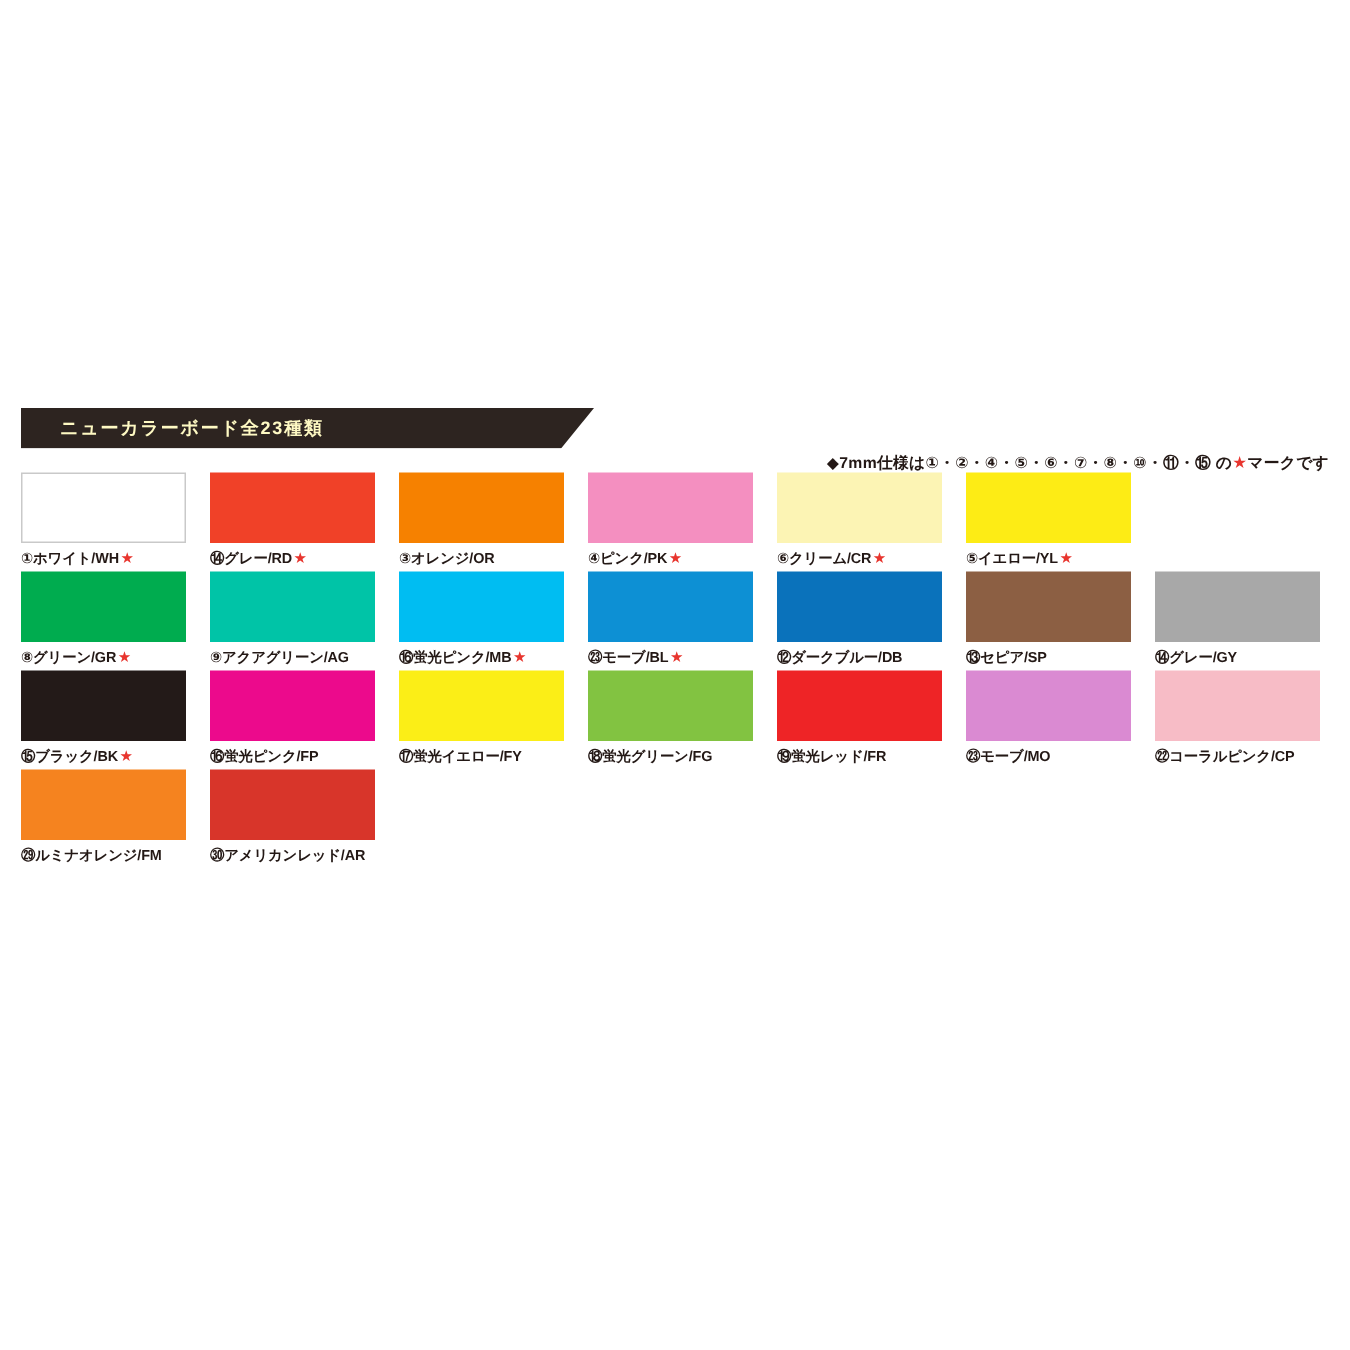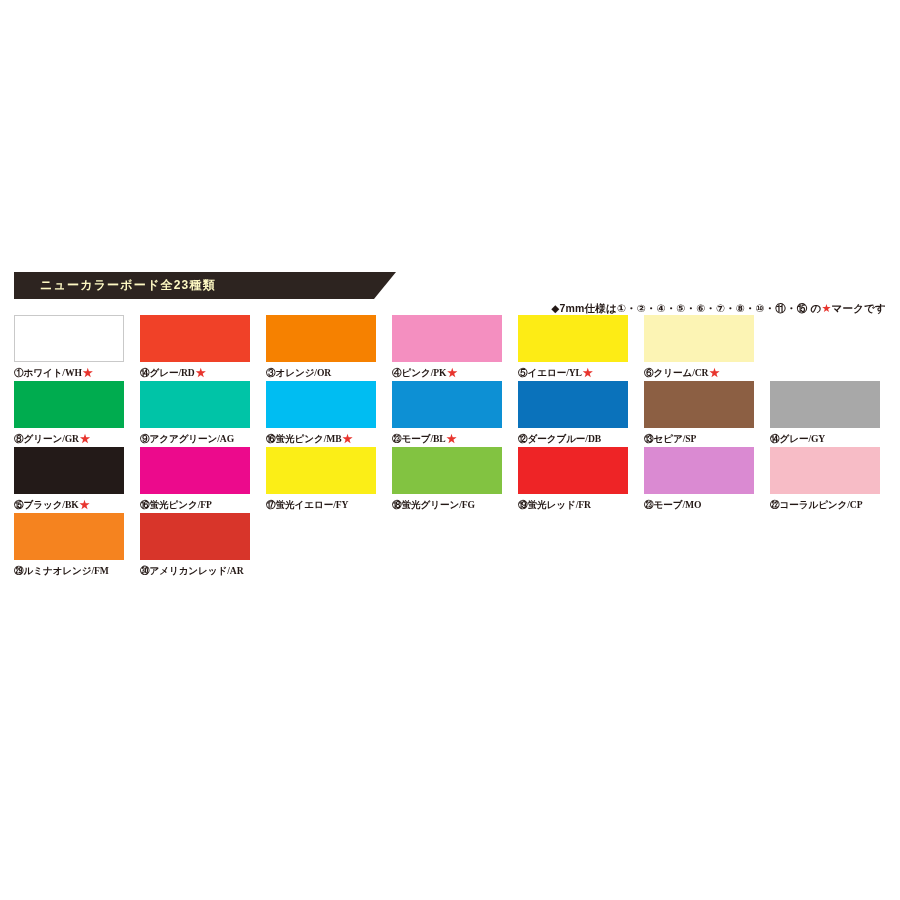--- a/index.html
+++ b/index.html
@@ -81,21 +81,20 @@
   .grid {
     position: relative;
     width: 900px;
     padding: 11px 0 0 14px;
     box-sizing: border-box;
   }
   .row {
     display: flex;
     gap: 0px;
     margin-bottom: 2px;
-    font-family: Liberation Serif, serif;
   }
   .cell {
     width: 126px;
     margin-right: 0px;
     box-sizing: border-box;
   }
   .chip {
     width: 110px;
     height: 47px;
     box-sizing: border-box;
@@ -149,27 +148,27 @@
           </div>
           <div class="cell">
             <div class="chip" style="background: rgb(246, 129, 0);"></div>
             <div class="caption"><span>③オレンジ/OR</span></div>
           </div>
           <div class="cell">
             <div class="chip" style="background: rgb(244, 143, 192);"></div>
             <div class="caption"><span>④ピンク/PK</span><span class="cap-star">★</span></div>
           </div>
           <div class="cell">
+            <div class="chip" style="background: rgb(252, 244, 180);"></div>
+            <div class="caption"><span>⑥クリーム/CR</span><span class="cap-star">★</span></div>
+          </div>
+          <div class="cell">
             <div class="chip" style="background: rgb(253, 236, 21);"></div>
             <div class="caption"><span>⑤イエロー/YL</span><span class="cap-star">★</span></div>
           </div>
-          <div class="cell">
-            <div class="chip" style="background: rgb(252, 244, 180);"></div>
-            <div class="caption"><span>⑥クリーム/CR</span><span class="cap-star">★</span></div>
-          </div>
         </div>
         <div class="row">
           <div class="cell">
             <div class="chip" style="background: rgb(0, 172, 79);"></div>
             <div class="caption"><span>⑧グリーン/GR</span><span class="cap-star">★</span></div>
           </div>
           <div class="cell">
             <div class="chip" style="background: rgb(0, 196, 167);"></div>
             <div class="caption"><span>⑨アクアグリーン/AG</span></div>
           </div>

